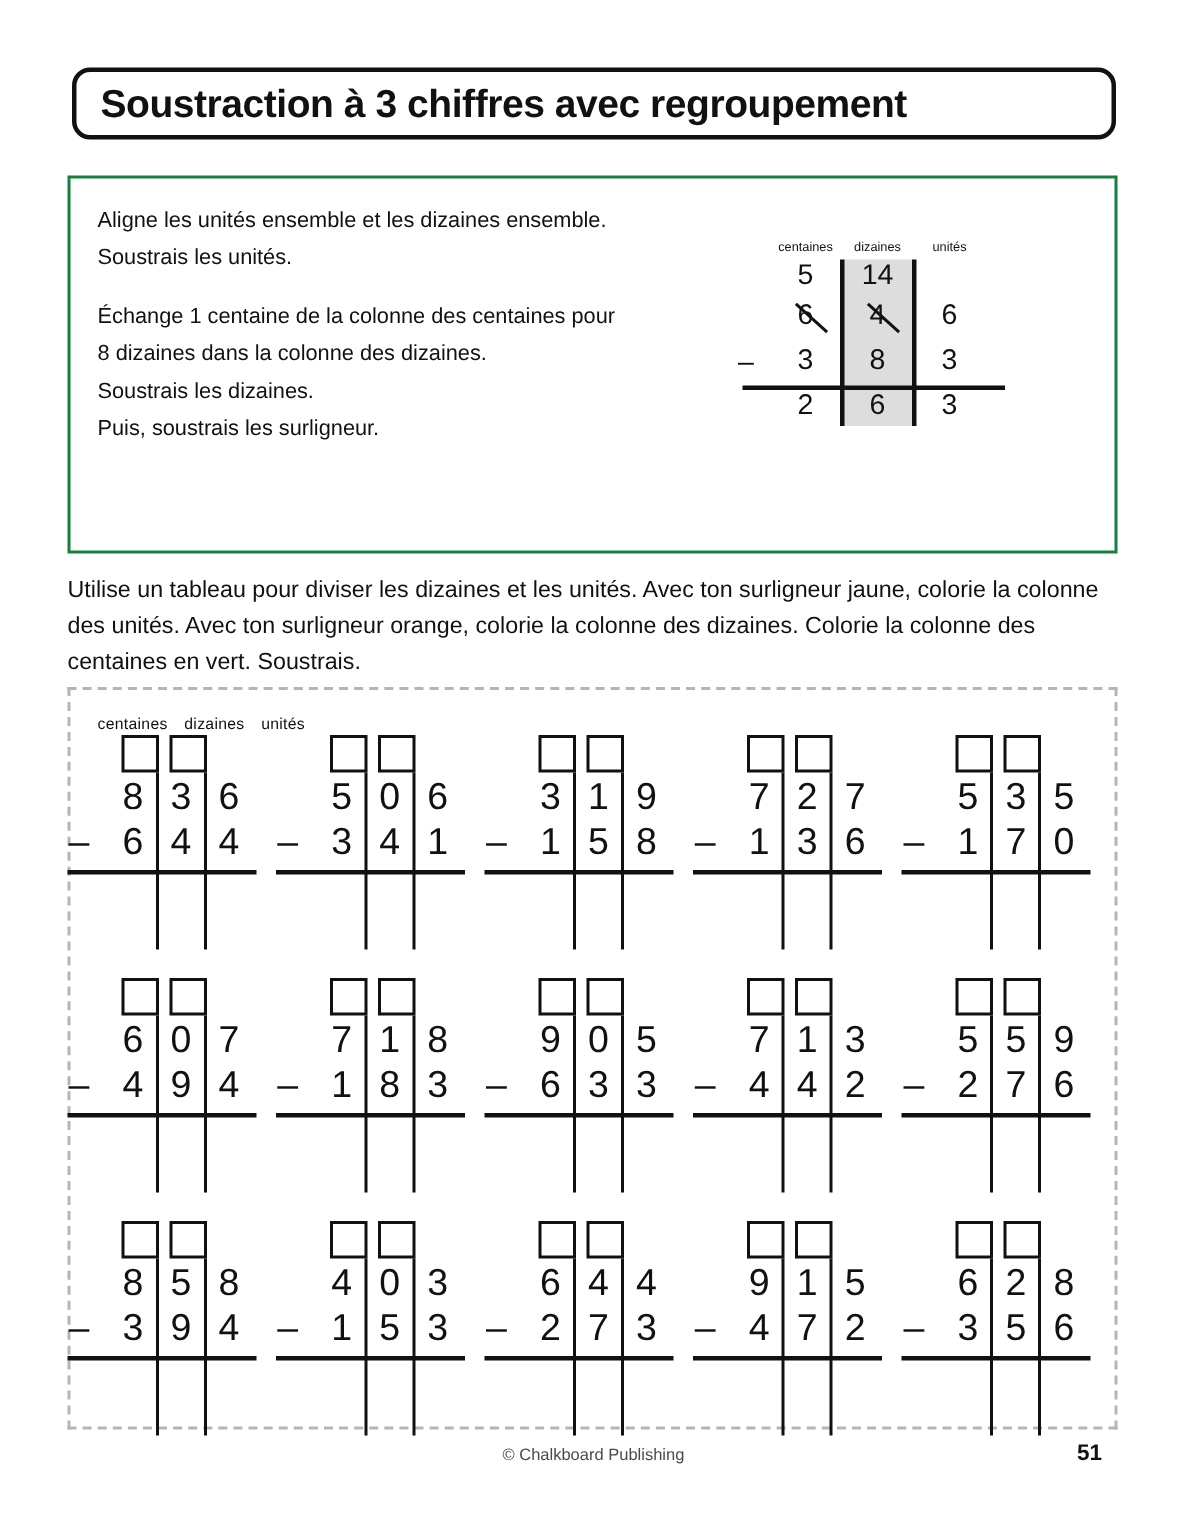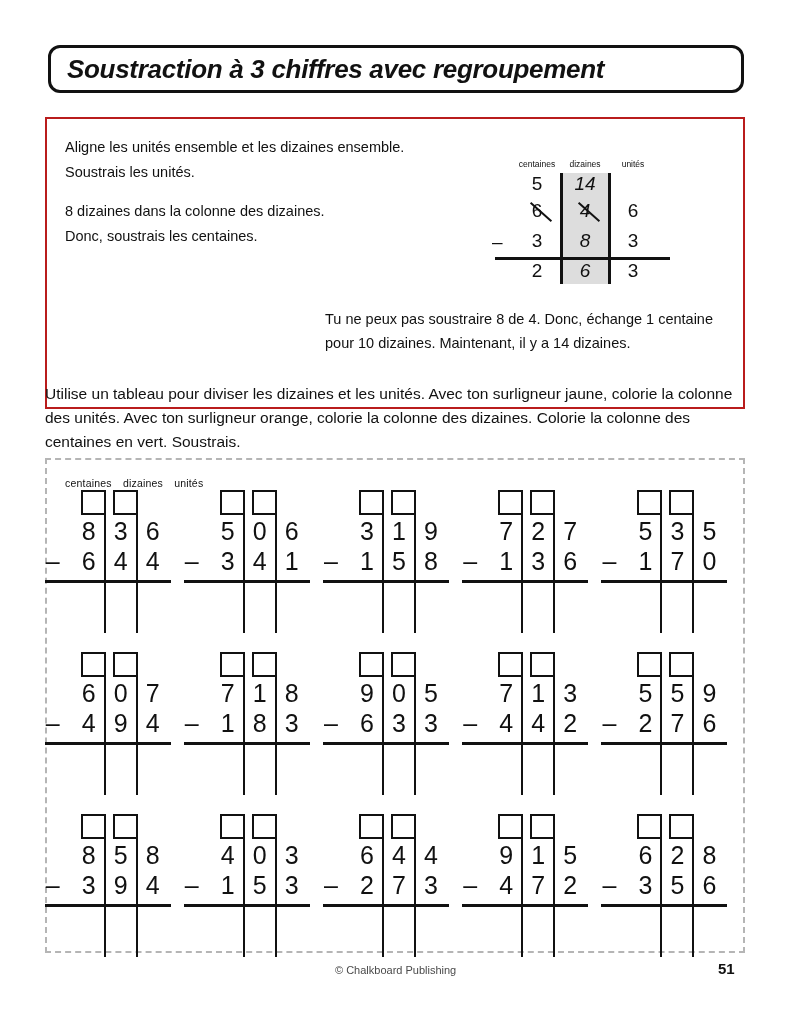--- a/index.html
+++ b/index.html
@@ -28,31 +28,30 @@
     box-sizing: border-box;
     display: flex;
     align-items: center;
     padding-left: 16px;
   }
   #title-text {
     font-size: 26px;
     font-weight: bold;
     letter-spacing: -0.3px;
     white-space: nowrap;
-    font-style: italic;
   }
 
   
   #example-box {
     position: absolute;
     left: 45px;
     top: 117px;
     width: 700px;
-    height: 292px;
-    border: 2px solid #b91c1c;
+    height: 252px;
+    border: 2px solid #15803d;
     box-sizing: border-box;
   }
   #steps-text {
     position: absolute;
     left: 18px;
     top: 16px;
     width: 430px;
     font-size: 14.5px;
     line-height: 25px;
   }
@@ -114,21 +113,21 @@
   #we-head-u { left: 110px; }
 
   .we-cell {
     position: absolute;
     width: 46px;
     text-align: center;
     font-size: 19px;
     line-height: 20px;
   }
   .we-col-c { left: 14px; }
-  .we-col-d { left: 62px; font-style: italic; }
+  .we-col-d { left: 62px; }
   .we-col-u { left: 110px; }
   .we-row-regroup { top: 15px; }
   .we-row-top     { top: 42px; }
   .we-row-sub     { top: 72px; }
   .we-row-ans     { top: 102px; }
 
   .struck { position: relative; display: inline-block; }
   .struck::after {
     content: "";
     position: absolute;
@@ -297,22 +296,24 @@
 <div id="title-banner">
   <div id="title-text">Soustraction à 3 chiffres avec regroupement</div>
 </div>
 
 <div id="example-box">
 
   <div id="steps-text">
     <div>Aligne les unités ensemble et les dizaines ensemble.</div>
     <div>Soustrais les unités.</div>
     <span class="gap"></span>
+    <div>Échange 1 centaine de la colonne des centaines pour</div>
     <div>8 dizaines dans la colonne des dizaines.</div>
-    <div>Donc, soustrais les centaines.</div>
+    <div>Soustrais les dizaines.</div>
+    <div>Puis, soustrais les surligneur.</div>
   </div>
 
   <div id="worked-example">
     <div id="we-shade"></div>
     <div class="we-vline" id="we-vline-left"></div>
     <div class="we-vline" id="we-vline-right"></div>
 
     <div class="we-colhead" id="we-head-c">centaines</div>
     <div class="we-colhead" id="we-head-d">dizaines</div>
     <div class="we-colhead" id="we-head-u">unités</div>
@@ -329,21 +330,20 @@
     <div class="we-cell we-col-d we-row-sub">8</div>
     <div class="we-cell we-col-u we-row-sub">3</div>
 
     <div id="we-hline"></div>
 
     <div class="we-cell we-col-c we-row-ans">2</div>
     <div class="we-cell we-col-d we-row-ans">6</div>
     <div class="we-cell we-col-u we-row-ans">3</div>
   </div>
 
-  <div id="explain-text">Tu ne peux pas soustraire 8 de 4. Donc, échange 1 centaine pour 10 dizaines. Maintenant, il y a 14 dizaines.</div>
 </div>
 
 <div id="directions">Utilise un tableau pour diviser les dizaines et les unités. Avec ton surligneur jaune, colorie la colonne des unités. Avec ton surligneur orange, colorie la colonne des dizaines. Colorie la colonne des centaines en vert. Soustrais.</div>
 
 <div id="problems-area">
   <div id="column-legend">
     <span>centaines</span>
     <span>dizaines</span>
     <span>unités</span>
   </div>

